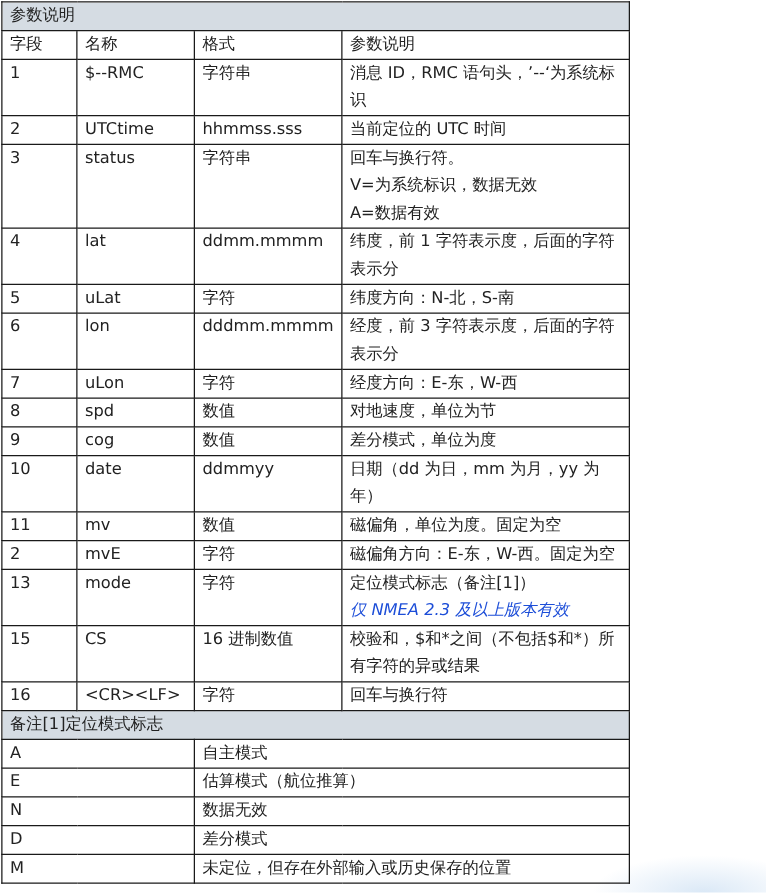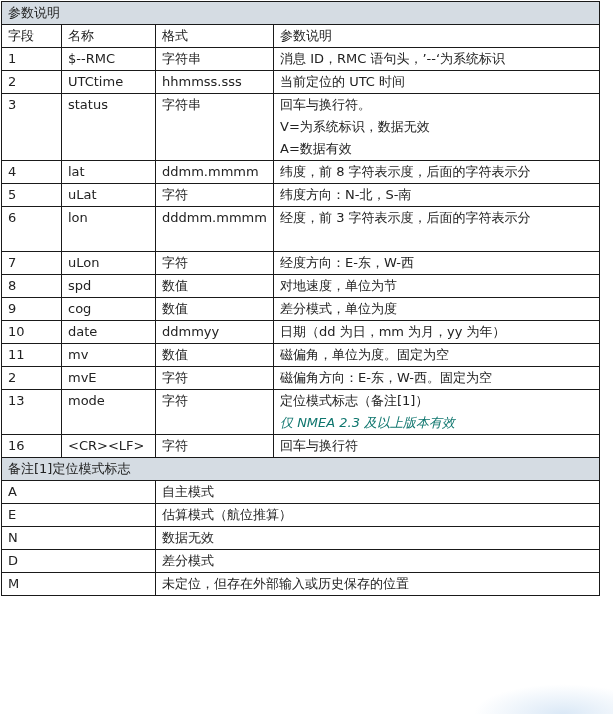--- a/index.html
+++ b/index.html
@@ -8,34 +8,34 @@
       font-family: "DejaVu Sans", "Liberation Sans", sans-serif;
       font-size: 13px; color: #222;
     }
     .watermark {
       position: absolute; right: -40px; bottom: -30px; width: 180px; height: 60px;
       border-radius: 50%;
       background: radial-gradient(ellipse at center, rgba(150,190,230,0.35), rgba(255,255,255,0) 70%);
     }
     table {
       position: absolute; left: 1px; top: 1px;
-      width: 599px; border-collapse: collapse; table-layout: fixed;
+      width: 503px; border-collapse: collapse; table-layout: fixed;
     }
     td {
       border: 1.5px solid #1a1a1a;
       padding: 0 6px; vertical-align: top;
       line-height: 22px; height: 22px;
       overflow: hidden; word-break: break-all;
     }
     td.sec {
       background: #d5dce3;
       font-size: 13px;
     }
     .red {
-      color: #0f766e; font-style: italic;
+      color: #1d4ed8; font-style: italic;
     }
   </style>
 </head>
 <body>
 
 <div class="watermark"></div>
 
 <table>
   <colgroup>
     <col style="width:60px">
@@ -78,21 +78,21 @@
           <div>回车与换行符。</div>
           <div>V=为系统标识，数据无效</div>
           <div>A=数据有效</div>
         </td>
       </tr>
     <tr>
         <td>4</td>
         <td>lat</td>
         <td>ddmm.mmmm</td>
         <td>
-          <div>纬度，前 8 字符表示度，后面的字符表示分</div>
+          <div>纬度，前 1 字符表示度，后面的字符表示分</div>
         </td>
       </tr>
     <tr>
         <td>5</td>
         <td>uLat</td>
         <td>字符</td>
         <td>
           <div>纬度方向：N-北，S-南</div>
         </td>
       </tr>
@@ -155,20 +155,28 @@
     <tr>
         <td>13</td>
         <td>mode</td>
         <td>字符</td>
         <td>
           <div>定位模式标志（备注[1]）</div>
           <div class="red">仅 NMEA 2.3 及以上版本有效</div>
         </td>
       </tr>
     <tr>
+        <td>15</td>
+        <td>CS</td>
+        <td>16 进制数值</td>
+        <td>
+          <div>校验和，$和*之间（不包括$和*）所有字符的异或结果</div>
+        </td>
+      </tr>
+    <tr>
         <td>16</td>
         <td>&lt;CR&gt;&lt;LF&gt;</td>
         <td>字符</td>
         <td>
           <div>回车与换行符</div>
         </td>
       </tr>
 
     <tr>
       <td class="sec" colspan="4">备注[1]定位模式标志</td>

